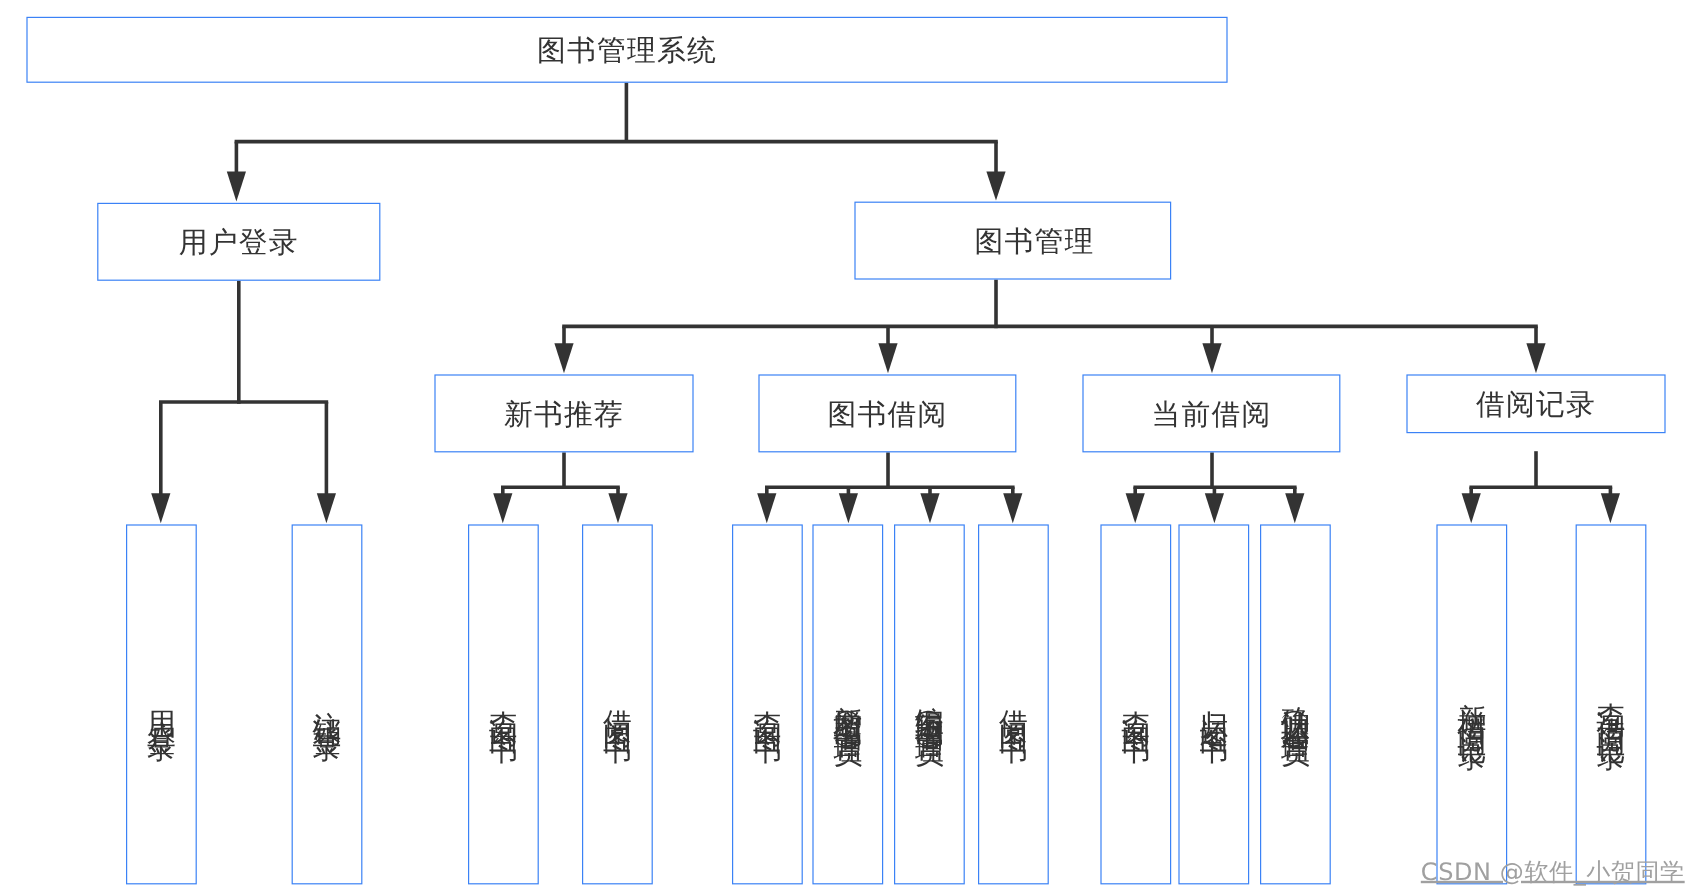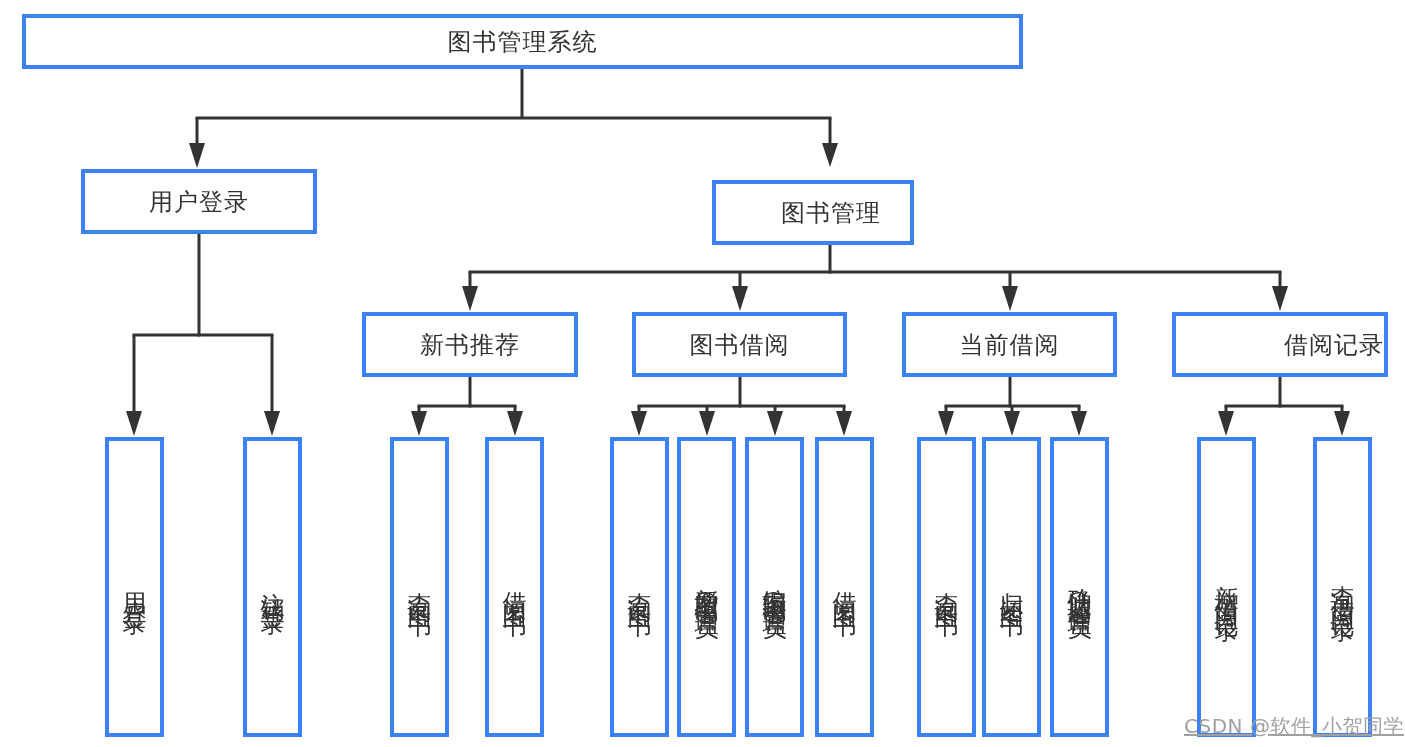--- a/index.html
+++ b/index.html
@@ -19,37 +19,37 @@
   }
   #wires {
     position: absolute;
     left: 0; top: 0;
     width: 1405px;
     height: 747px;
   }
   .node {
     position: absolute;
     box-sizing: border-box;
-    border: 4px solid #3b82f6;
+    border: 1px solid #3b82f6;
     background: #ffffff;
     display: flex;
     align-items: center;
     justify-content: center;
     color: #333333;
     font-size: 24px;
     letter-spacing: 1px;
     z-index: 2;
   }
   .root-node   { left: 22px;   top: 14px;  width: 1001px; height: 55px; }
   .l2a         { left: 81px;   top: 169px; width: 236px;  height: 65px; }
-  .l2b         { left: 712px;  top: 180px; width: 202px;  height: 65px; padding-left: 36px; }
+  .l2b         { left: 712px;  top: 168px; width: 264px;  height: 65px; padding-left: 36px; }
   .l3a         { left: 362px;  top: 312px; width: 216px;  height: 65px; }
   .l3b         { left: 632px;  top: 312px; width: 215px;  height: 65px; }
   .l3c         { left: 902px;  top: 312px; width: 215px;  height: 65px; }
-  .l3d         { left: 1172px; top: 312px; width: 216px;  height: 65px; justify-content: flex-end; }
+  .l3d         { left: 1172px; top: 312px; width: 216px;  height: 49px; }
   .leaf {
     top: 437px;
     width: 59px;
     height: 300px;
   }
   .vtext {
     writing-mode: vertical-rl;
     text-orientation: mixed;
     letter-spacing: 7px;
     font-size: 24px;

